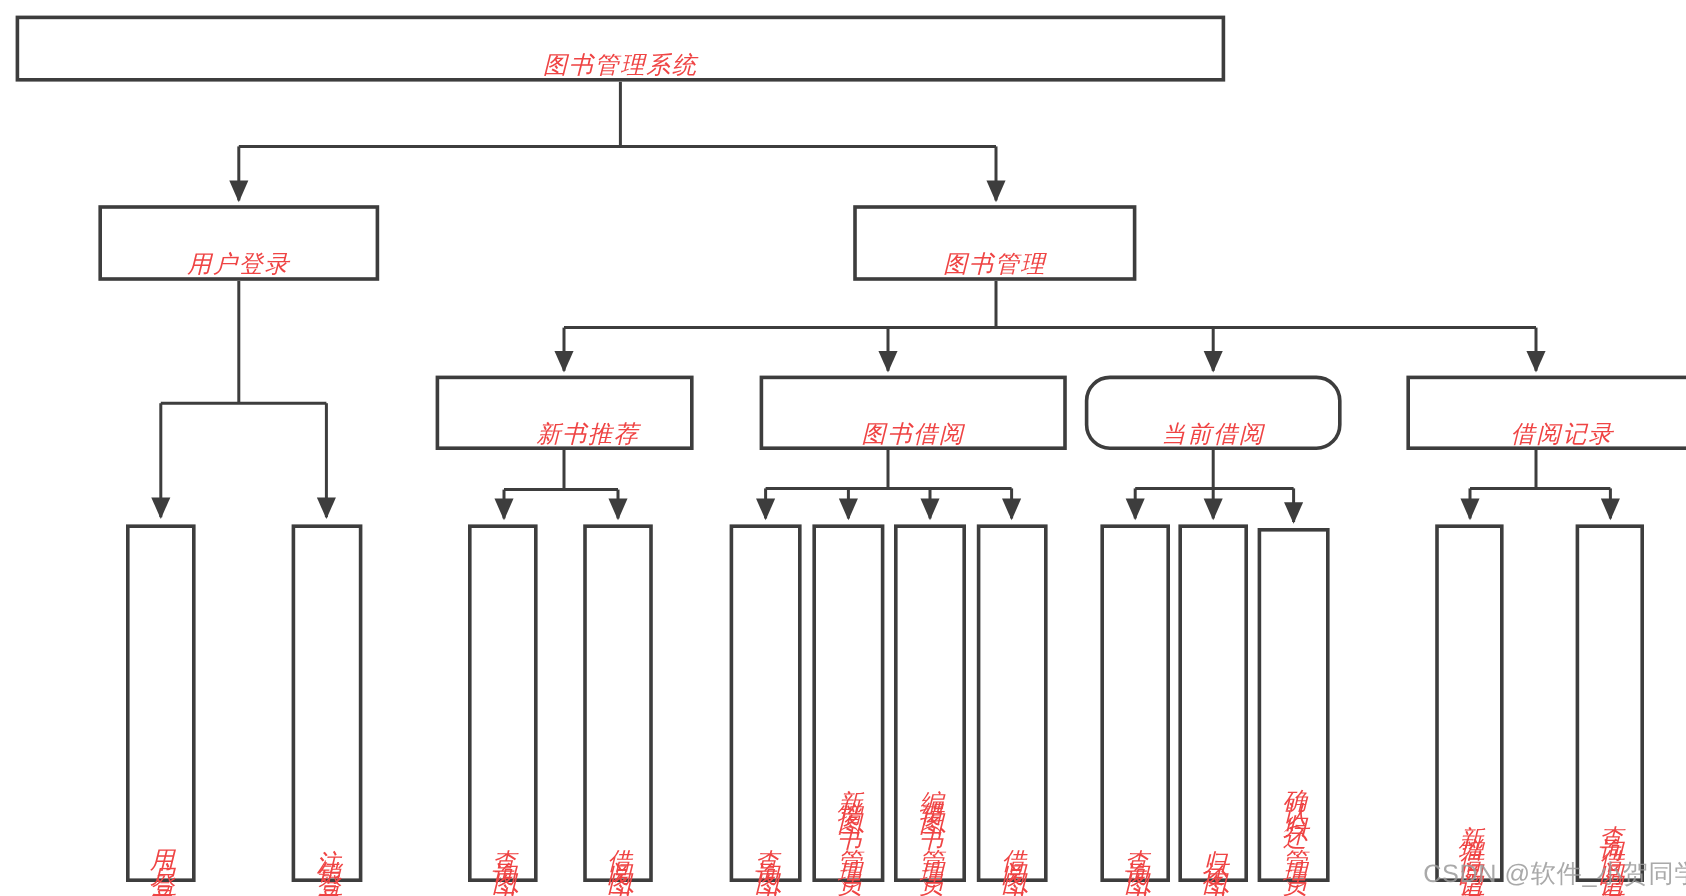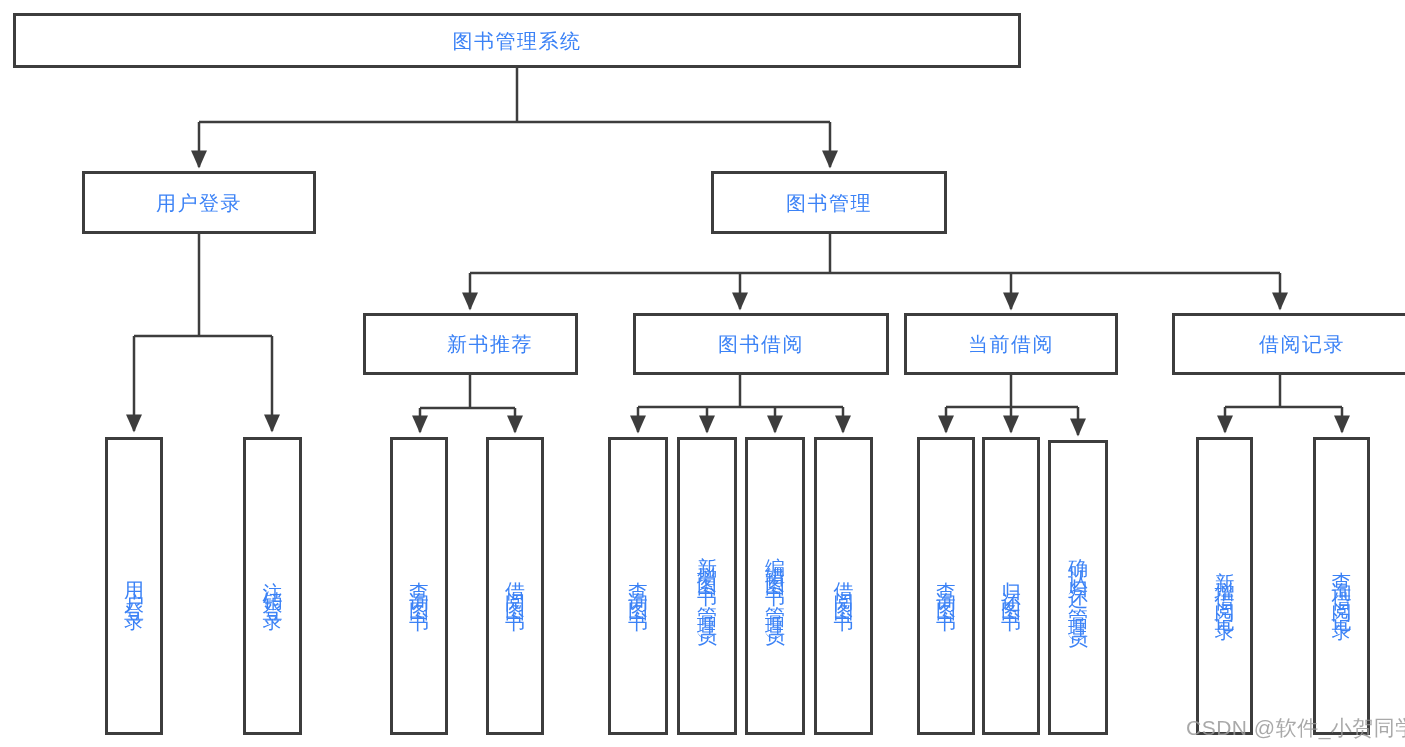--- a/index.html
+++ b/index.html
@@ -20,24 +20,25 @@
     left: 0;
     top: 0;
     z-index: 1;
   }
   .box {
     position: absolute;
     box-sizing: border-box;
     background: #ffffff;
     border: 3px solid #3d3d3d;
     display: flex;
-    align-items: center;
+    align-items: flex-end;
     justify-content: center;
-    color: #3b82f6;
+    color: #ef4444;
     z-index: 2;
+    font-style: italic;
   }
   .h-label {
     font-size: 20px;
     letter-spacing: 1.5px;
     line-height: 1;
     white-space: nowrap;
   }
   .v-label {
     writing-mode: vertical-rl;
     text-orientation: mixed;
@@ -45,21 +46,21 @@
     letter-spacing: 10px;
     line-height: 1.15;
     white-space: nowrap;
   }
   
   .n-root              { left: 13px;   top: 13px;  width: 1008px; height: 55px; }
   .n-user-login        { left: 82px;   top: 171px; width: 234px;  height: 63px; }
   .n-book-mgmt         { left: 711px;  top: 171px; width: 236px;  height: 63px; }
   .n-new-book-rec      { left: 363px;  top: 313px; width: 215px;  height: 62px; padding-left: 39px; }
   .n-book-borrowing    { left: 633px;  top: 313px; width: 256px;  height: 62px; }
-  .n-current-borrowing { left: 904px;  top: 313px; width: 214px;  height: 62px; }
+  .n-current-borrowing { left: 904px;  top: 313px; width: 214px;  height: 62px; border-radius: 21px; }
   .n-borrowing-records { left: 1172px; top: 313px; width: 260px;  height: 62px; }
   .leaf  { top: 437px; height: 298px; }
   .n-a1 { left: 105px;  width: 58px; }
   .n-a2 { left: 243px;  width: 59px; }
   .n-b1 { left: 390px;  width: 58px; }
   .n-b2 { left: 486px;  width: 58px; }
   .n-c1 { left: 608px;  width: 60px; }
   .n-c2 { left: 677px;  width: 60px; }
   .n-c3 { left: 745px;  width: 60px; }
   .n-c4 { left: 814px;  width: 59px; }

